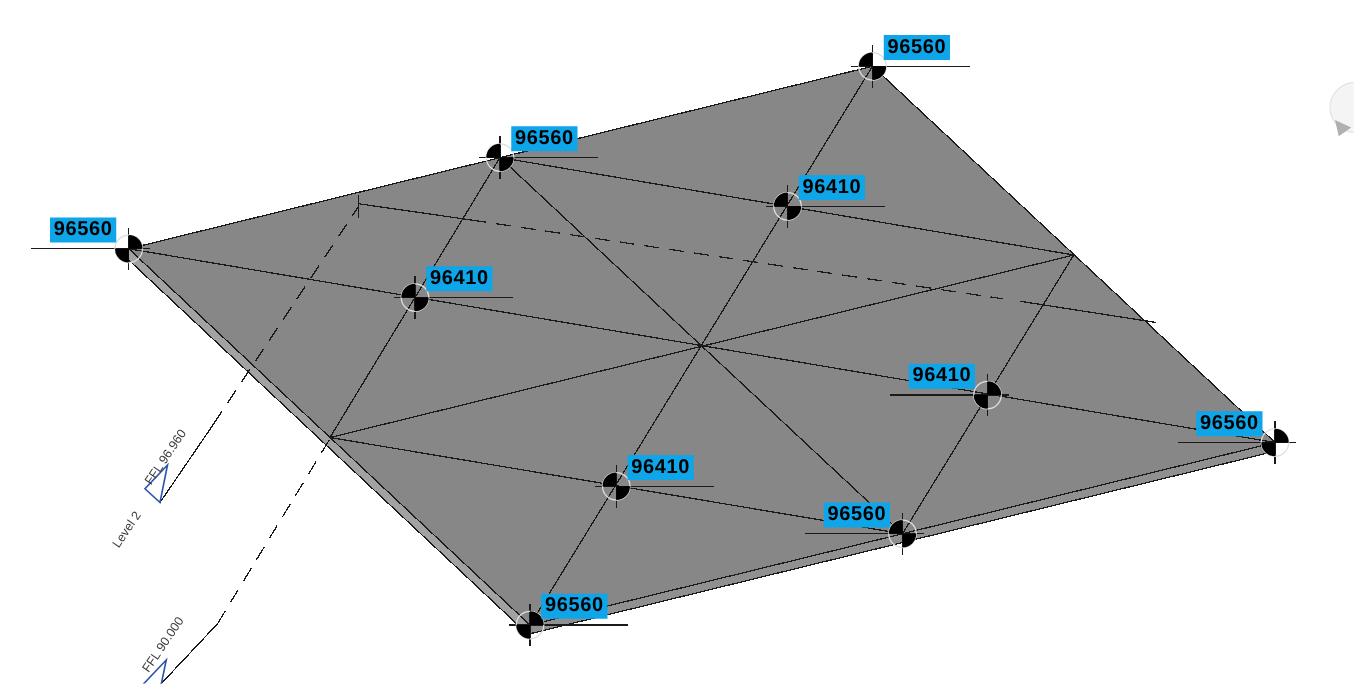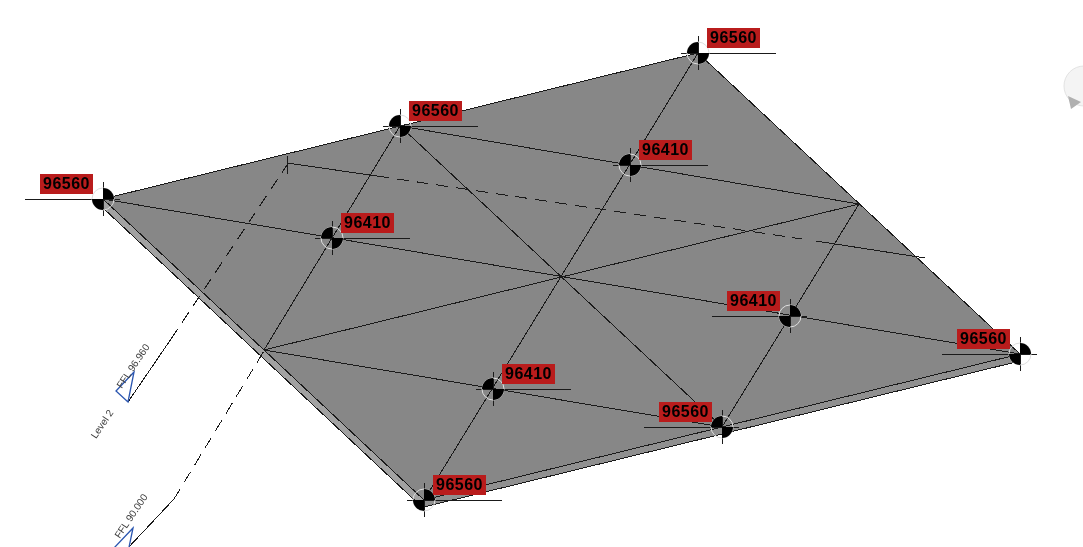--- a/index.html
+++ b/index.html
@@ -3,21 +3,21 @@
 <meta charset="utf-8">
 <title>3D View</title>
 <style>
   html,body{margin:0;padding:0;background:#ffffff;}
   #canvas{
     position:relative;width:1083px;height:547px;background:#ffffff;
     overflow:hidden;font-family:"Liberation Sans",sans-serif;
   }
   #scene{position:absolute;left:0;top:0;}
   .spot-label{
-    position:absolute;background:#b91c1c;color:#000000;
+    position:absolute;background:#0ea5e9;color:#000000;
     font:700 16px/18px "Liberation Sans",sans-serif;
     padding:1px 3px;letter-spacing:.5px;white-space:nowrap;
   }
   .level-text{
     position:absolute;color:#3c3c3c;
     font:400 10px "Liberation Sans",sans-serif;
     white-space:nowrap;transform:translate(-50%,-50%) rotate(-56deg);
   }
 </style>
 </head>

